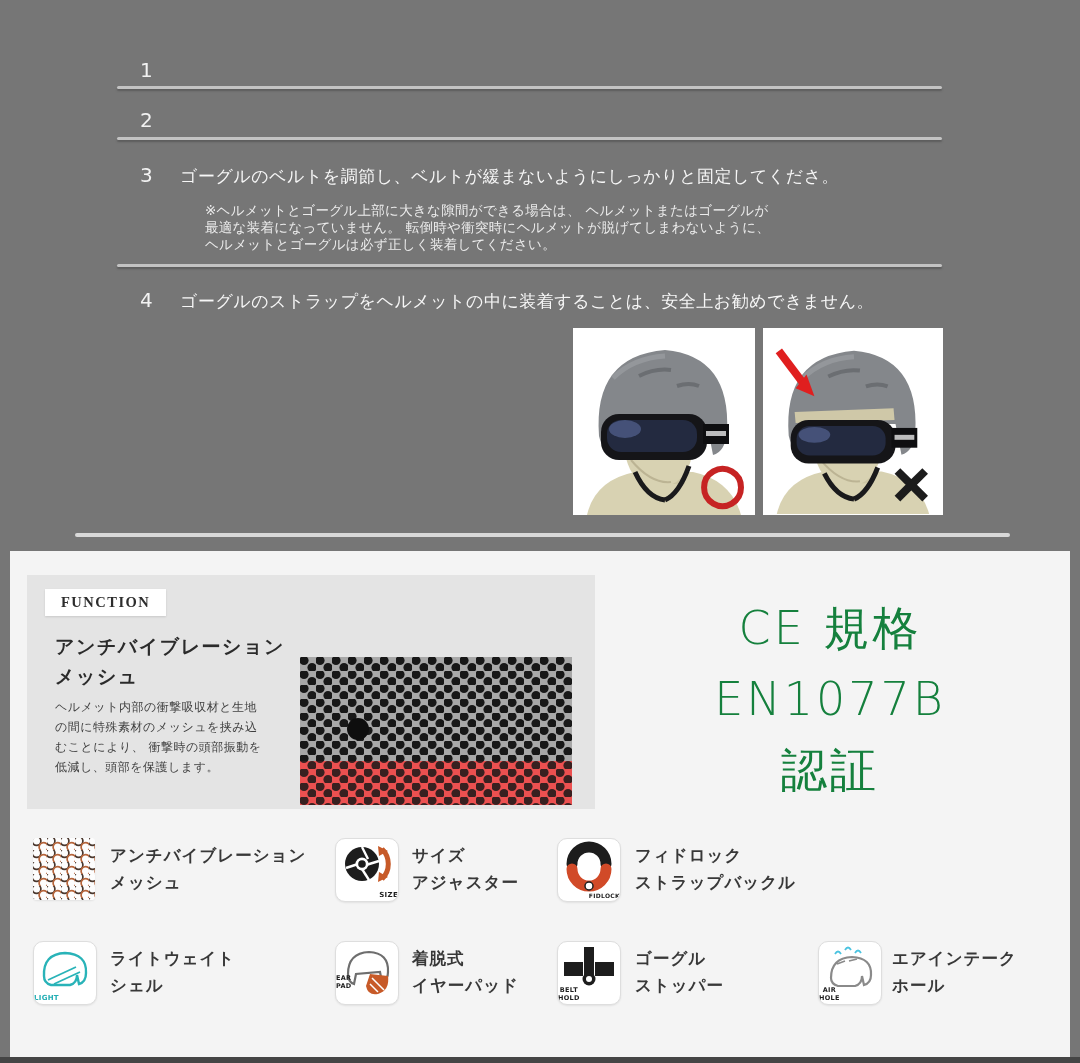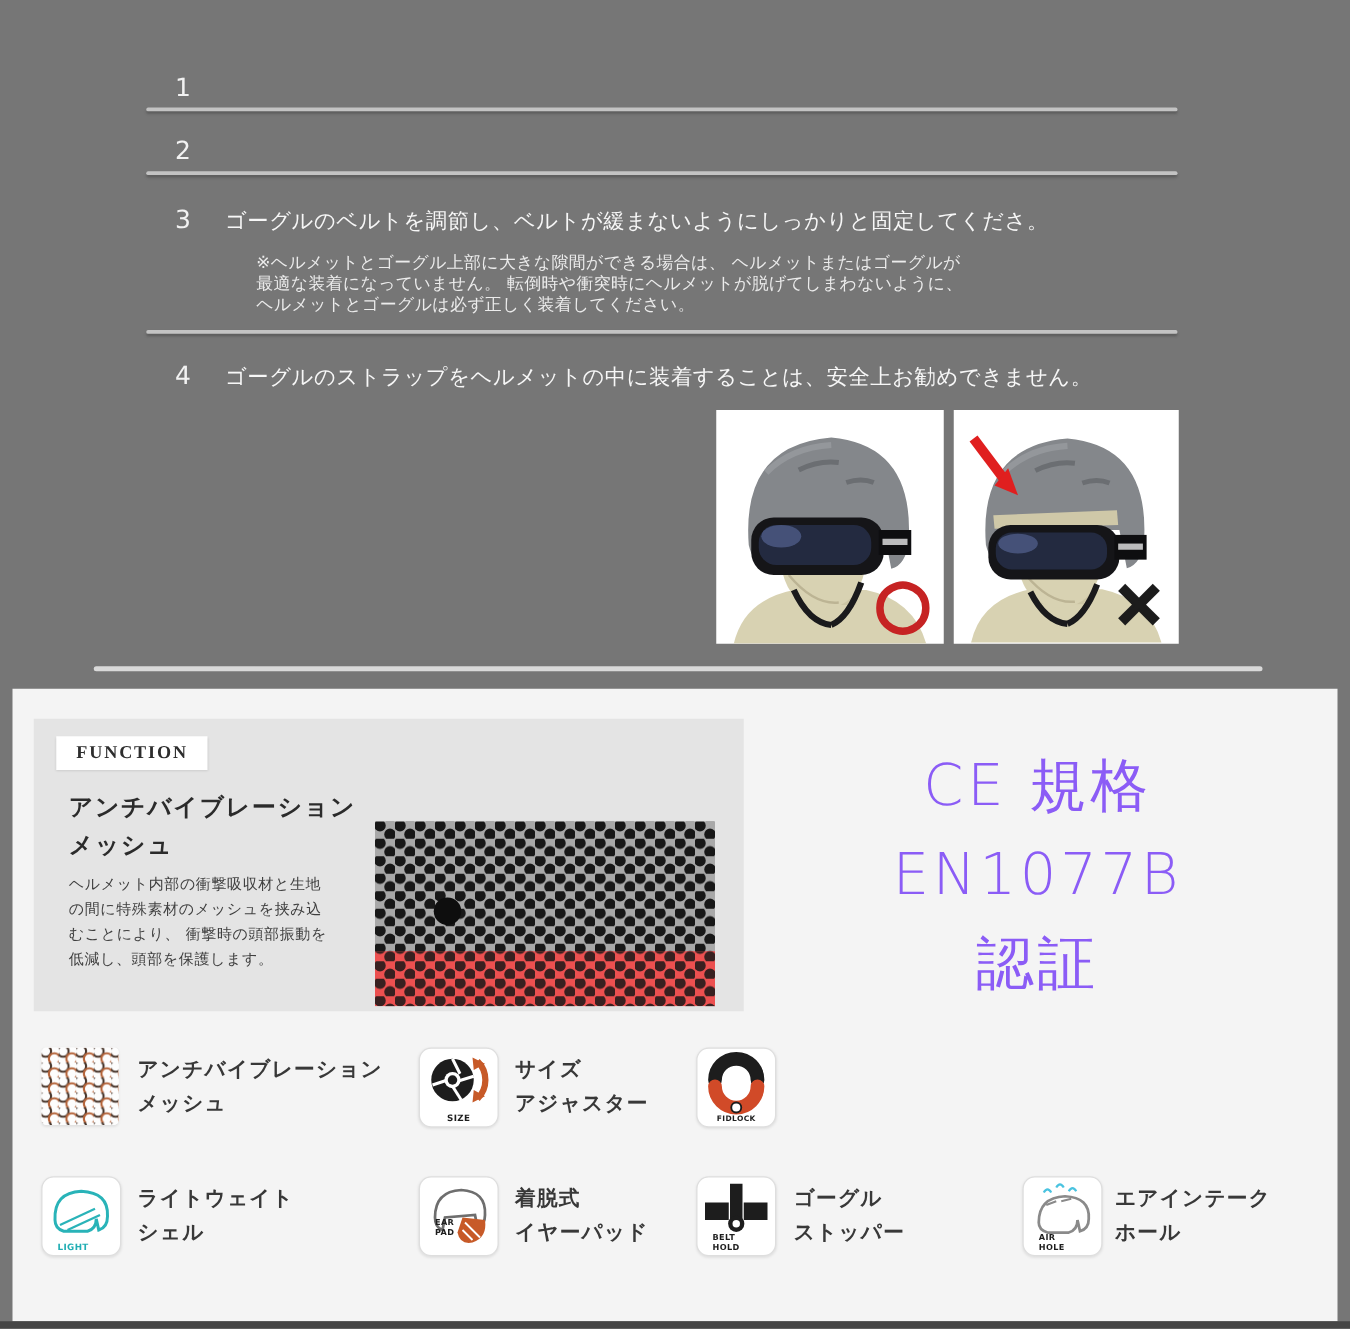--- a/index.html
+++ b/index.html
@@ -64,37 +64,37 @@
     left:28px;top:122px;width:250px;
     font-size:12px;line-height:20px;color:#3f3f3f;
     letter-spacing:0.5px;white-space:pre-line;
   }
   .mesh-photo{left:273px;top:82px;width:272px;height:148px;}
   .mesh-photo svg{display:block;}
 
   .cert-text{
     left:590px;top:42px;width:460px;
     text-align:center;font-size:46px;font-weight:300;
-    line-height:71px;color:#8b5cf6;letter-spacing:3px;white-space:pre-line;
+    line-height:71px;color:#15803d;letter-spacing:3px;white-space:pre-line;
   }
 
   
   .icon-box{
     width:62px;height:62px;background:#ffffff;
     border:1px solid #dedede;border-radius:10px;
     box-shadow:0 1px 2px rgba(0,0,0,0.08);
     position:absolute;overflow:hidden;
   }
   .icon-box svg{display:block;position:absolute;left:0;top:0;}
   .icon-badge{
-    position:absolute;left:0;right:0;bottom:2px;text-align:center;
+    position:absolute;left:0;right:0;bottom:2px;text-align:right;
     font-size:7px;font-weight:bold;color:#1e1e1e;line-height:7.5px;
     white-space:pre-line;letter-spacing:0.3px;
   }
-  .icon-badge.left{left:12px;right:auto;text-align:left;margin-top:28px;}
+  .icon-badge.left{left:0;right:auto;text-align:center;margin-top:28px;}
   .icon-badge.teal{color:#22aeb4;}
   .mesh-tile{border-radius:4px;border:none;}
   .feature-label{
     position:absolute;
     font-size:16.5px;font-weight:bold;color:#383838;
     line-height:27px;letter-spacing:1px;white-space:pre-line;
   }
 </style>
 </head>
 <body>
@@ -235,20 +235,22 @@
 アジャスター</div>
 
     <div class="abs icon-box" style="left:547px;top:287px">
       <svg width="62" height="62" viewBox="0 0 62 62">
         <path d="M14,25 A17,17 0 0 1 48,25" stroke="#1d1d1d" stroke-width="11" fill="none" stroke-linecap="round"></path>
         <path d="M48,30 A17,17 0 0 1 14,30" stroke="#d14a28" stroke-width="11" fill="none" stroke-linecap="round"></path>
         <circle cx="31" cy="47" r="4" fill="#ffffff" stroke="#1d1d1d" stroke-width="1.5"></circle>
       </svg>
       <span class="icon-badge" style="font-size:6px">FIDLOCK</span>
     </div>
+    <div class="feature-label" style="left:625px;top:291px">フィドロック
+ストラップバックル</div>
 
     <div class="abs icon-box" style="left:23px;top:390px">
       <svg width="62" height="62" viewBox="0 0 62 62" fill="none" stroke="#29b3b8">
         <path d="M10,34 Q9,12 31,11 Q53,12 52,31 Q52,40 45,42 L43,33 Q43,41 36,43 L17,43 Q10,41 10,34 Z" stroke-width="2.4"></path>
         <path d="M14,38 L42,25" stroke-width="1.8"></path>
         <path d="M20,42 L46,30" stroke-width="1.8"></path>
       </svg>
       <span class="icon-badge left teal">LIGHT</span>
     </div>
     <div class="feature-label" style="left:100px;top:394px">ライトウェイト

